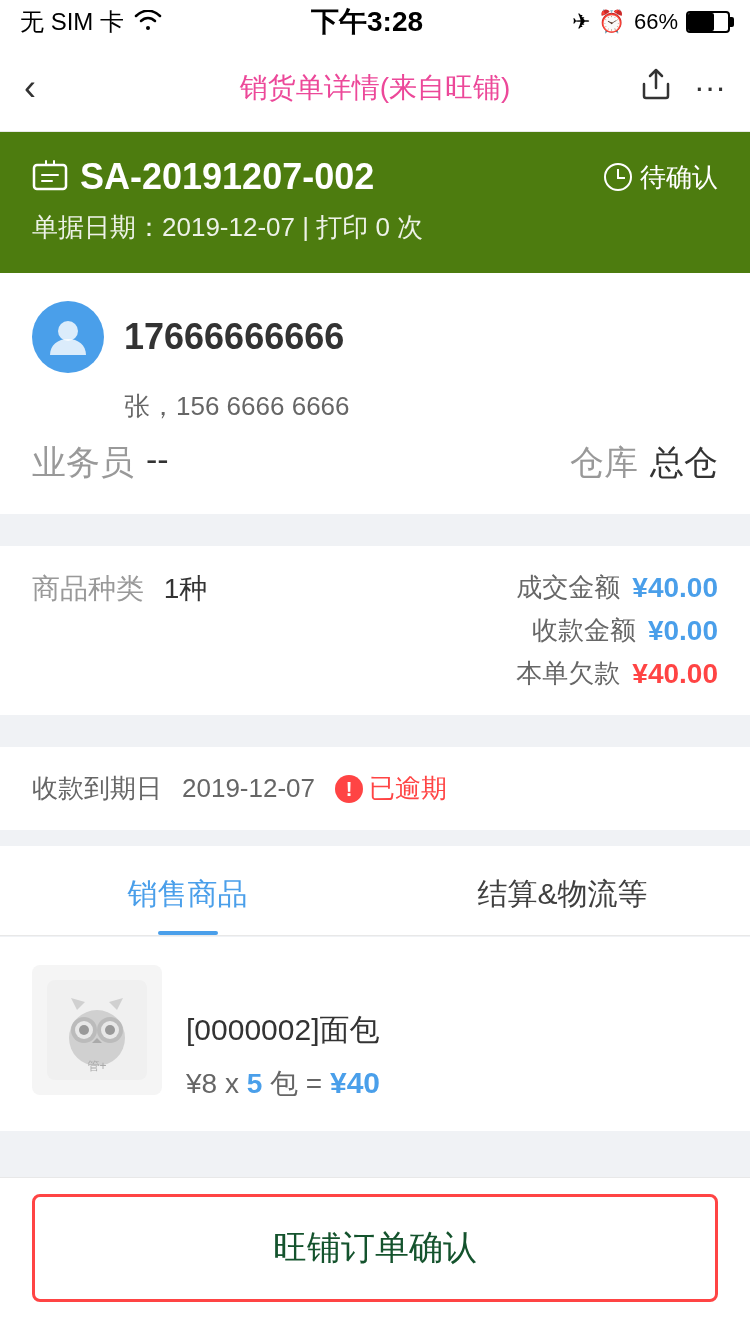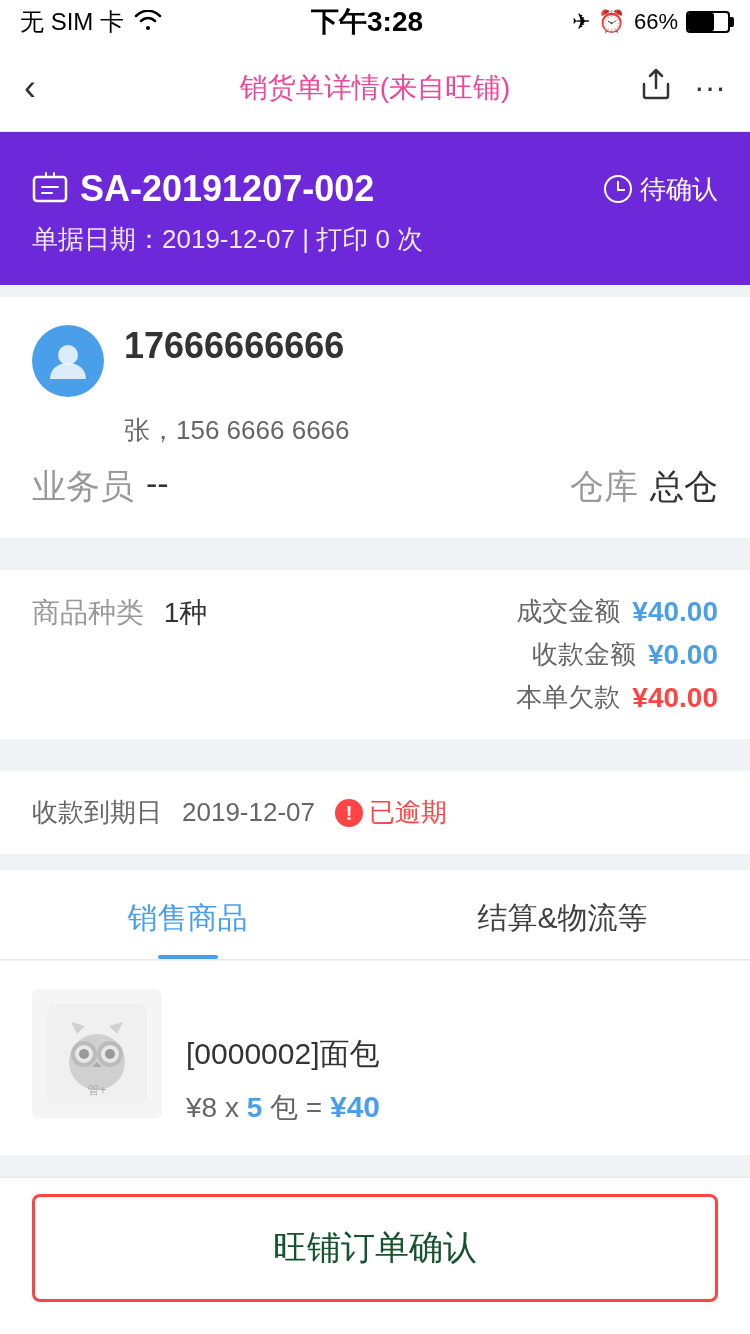--- a/index.html
+++ b/index.html
@@ -88,23 +88,23 @@
       gap: 20px;
     }
     .nav-action-btn {
       font-size: 32px;
       color: #333;
       cursor: pointer;
     }
 
     
     .header-card {
-      background: #6d28d9;
-      padding: 36px 32px 28px;
-      margin-bottom: 12px;
+      background: #4d7c0f;
+      padding: 24px 32px 28px;
+      margin-bottom: 0;
     }
     .header-card-top {
       display: flex;
       justify-content: space-between;
       align-items: center;
       margin-bottom: 12px;
     }
     .order-id {
       font-size: 36px;
       font-weight: 700;
@@ -152,20 +152,21 @@
     }
 
     
     .customer-section {
       background: #fff;
       padding: 28px 32px;
       margin-bottom: 16px;
     }
     .customer-row {
       display: flex;
+      align-items: center;
       gap: 20px;
       margin-bottom: 16px;
     }
     .avatar {
       width: 72px;
       height: 72px;
       border-radius: 50%;
       background: #4a9fea;
       display: flex;
       align-items: center;

